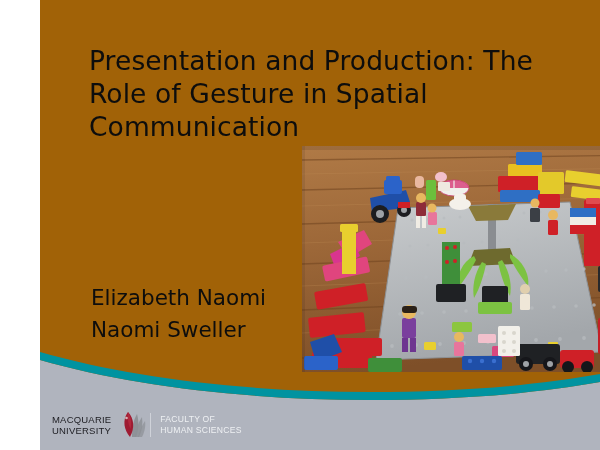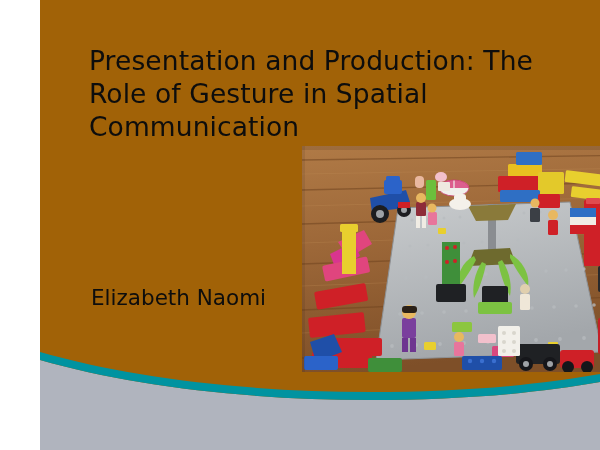--- a/index.html
+++ b/index.html
@@ -124,20 +124,21 @@
     <path d="M0,30 C90,56 210,70 330,70 C440,70 530,60 600,44 L600,120 L0,120 Z" fill="#b0b4be"></path>
 
     <path d="M0,22 C90,48 210,62 330,62 C440,62 530,52 600,36
              L600,44 C530,60 440,70 330,70 C210,70 90,56 0,30 Z" fill="#0093a0"></path>
   </svg>
 
   <div id="title">Presentation and Production: The Role of Gesture in Spatial Communication</div>
 
   <div id="authors">
     <div class="author-line">Elizabeth Naomi</div>
+    <div class="author-line">Naomi Sweller</div>
   </div>
 
   <div id="photo-frame">
     <svg id="photo-canvas" viewBox="0 0 338 226" preserveAspectRatio="none">
       <defs>
         <linearGradient id="woodGrad" x1="0" y1="0" x2="0.25" y2="1">
           <stop offset="0%" stop-color="#a9norm"></stop>
         </linearGradient>
         <linearGradient id="wood" x1="0" y1="0" x2="0.2" y2="1">
           <stop offset="0%" stop-color="#b07a46"></stop>
@@ -409,14 +410,42 @@
         </g>
       </g>
 
       <rect x="0" y="0" width="338" height="226" fill="none"></rect>
       <path d="M0,0 L338,0 L338,226 L0,226 Z" fill="none"></path>
       <rect x="0" y="0" width="338" height="4" fill="#000" opacity="0.10"></rect>
       <rect x="0" y="0" width="3" height="226" fill="#000" opacity="0.08"></rect>
     </svg>
   </div>
 
+  <div id="footer-logo">
+
+    <div id="wordmark">
+      <div>MACQUARIE</div>
+      <div>UNIVERSITY</div>
+    </div>
+
+    <svg id="logo-mark" viewBox="0 0 30 30">
+
+      <g fill="#8d9096">
+        <path d="M16,27 C16,18 17,11 21,4 C23,11 23,20 20,27 Z" opacity="0.95"></path>
+        <path d="M19,27 C20,19 22,13 26,7 C27,14 26,21 23,27 Z" opacity="0.85"></path>
+        <path d="M22,27 C24,20 26,15 29,11 C30,17 28,23 26,27 Z" opacity="0.7"></path>
+      </g>
+
+      <path d="M12,2 C18,8 19,18 14,27 C8,20 6,10 12,2 Z" fill="#9e1b32"></path>
+      <path d="M12,2 C15,7 16,13 14.5,19 C12,14 11,7 12,2 Z" fill="#b52a40" opacity="0.85"></path>
+      <circle cx="10.5" cy="8" r="1.3" fill="#e8e5e0" opacity="0.75"></circle>
+    </svg>
+
+    <div id="logo-divider"></div>
+
+    <div id="faculty-text">
+      <div>FACULTY OF</div>
+      <div>HUMAN SCIENCES</div>
+    </div>
+
+  </div>
 
 </div>
 
 </body></html>

